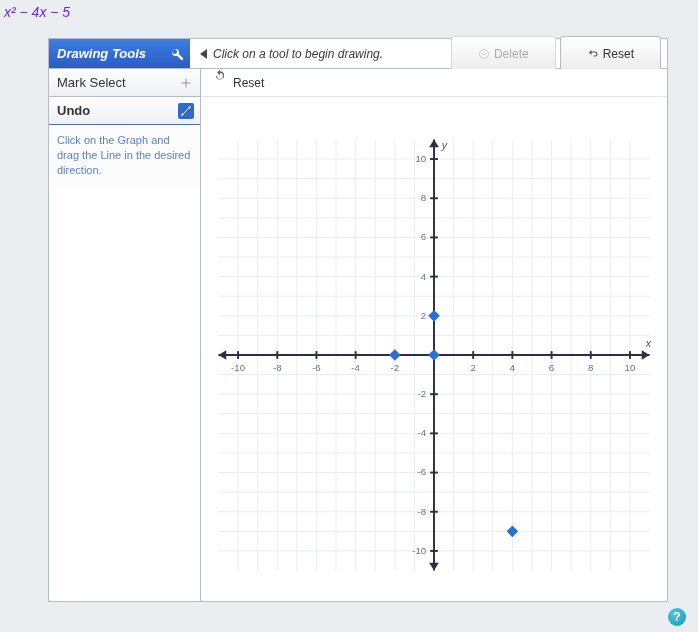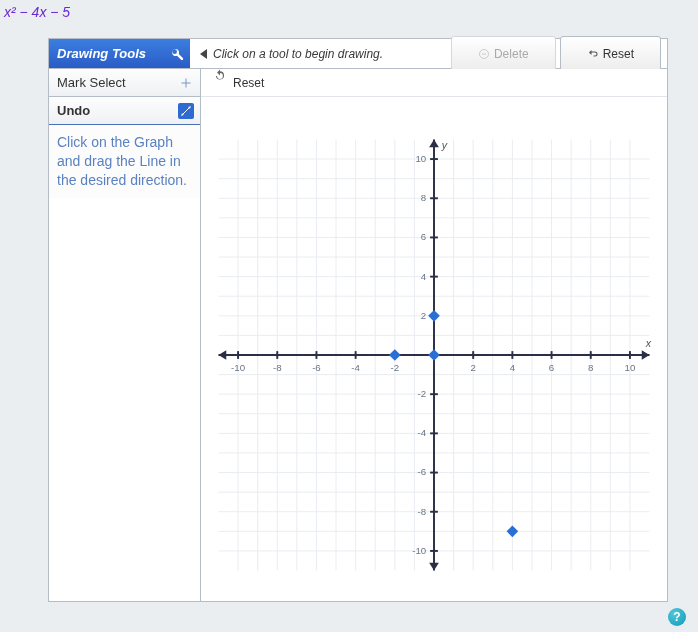--- a/index.html
+++ b/index.html
@@ -115,21 +115,21 @@
     .sb-row .ic {
       width: 16px; height: 16px;
       display:flex; align-items:center; justify-content:center;
     }
     .sb-row .ic.blue {
       background: #2e6ad1;
       border-radius: 2px;
     }
     .instructions {
       padding: 8px 8px;
-      font-size: 14px;
+      font-size: 11px;
       color: #5b82c0;
       line-height: 1.35;
       background: #fcfcfd;
     }
     .resetbar {
       display: flex;
       gap: 6px;
       padding: 0 12px;
       height: 28px;
       border-bottom: 1px solid #e2e6eb;

